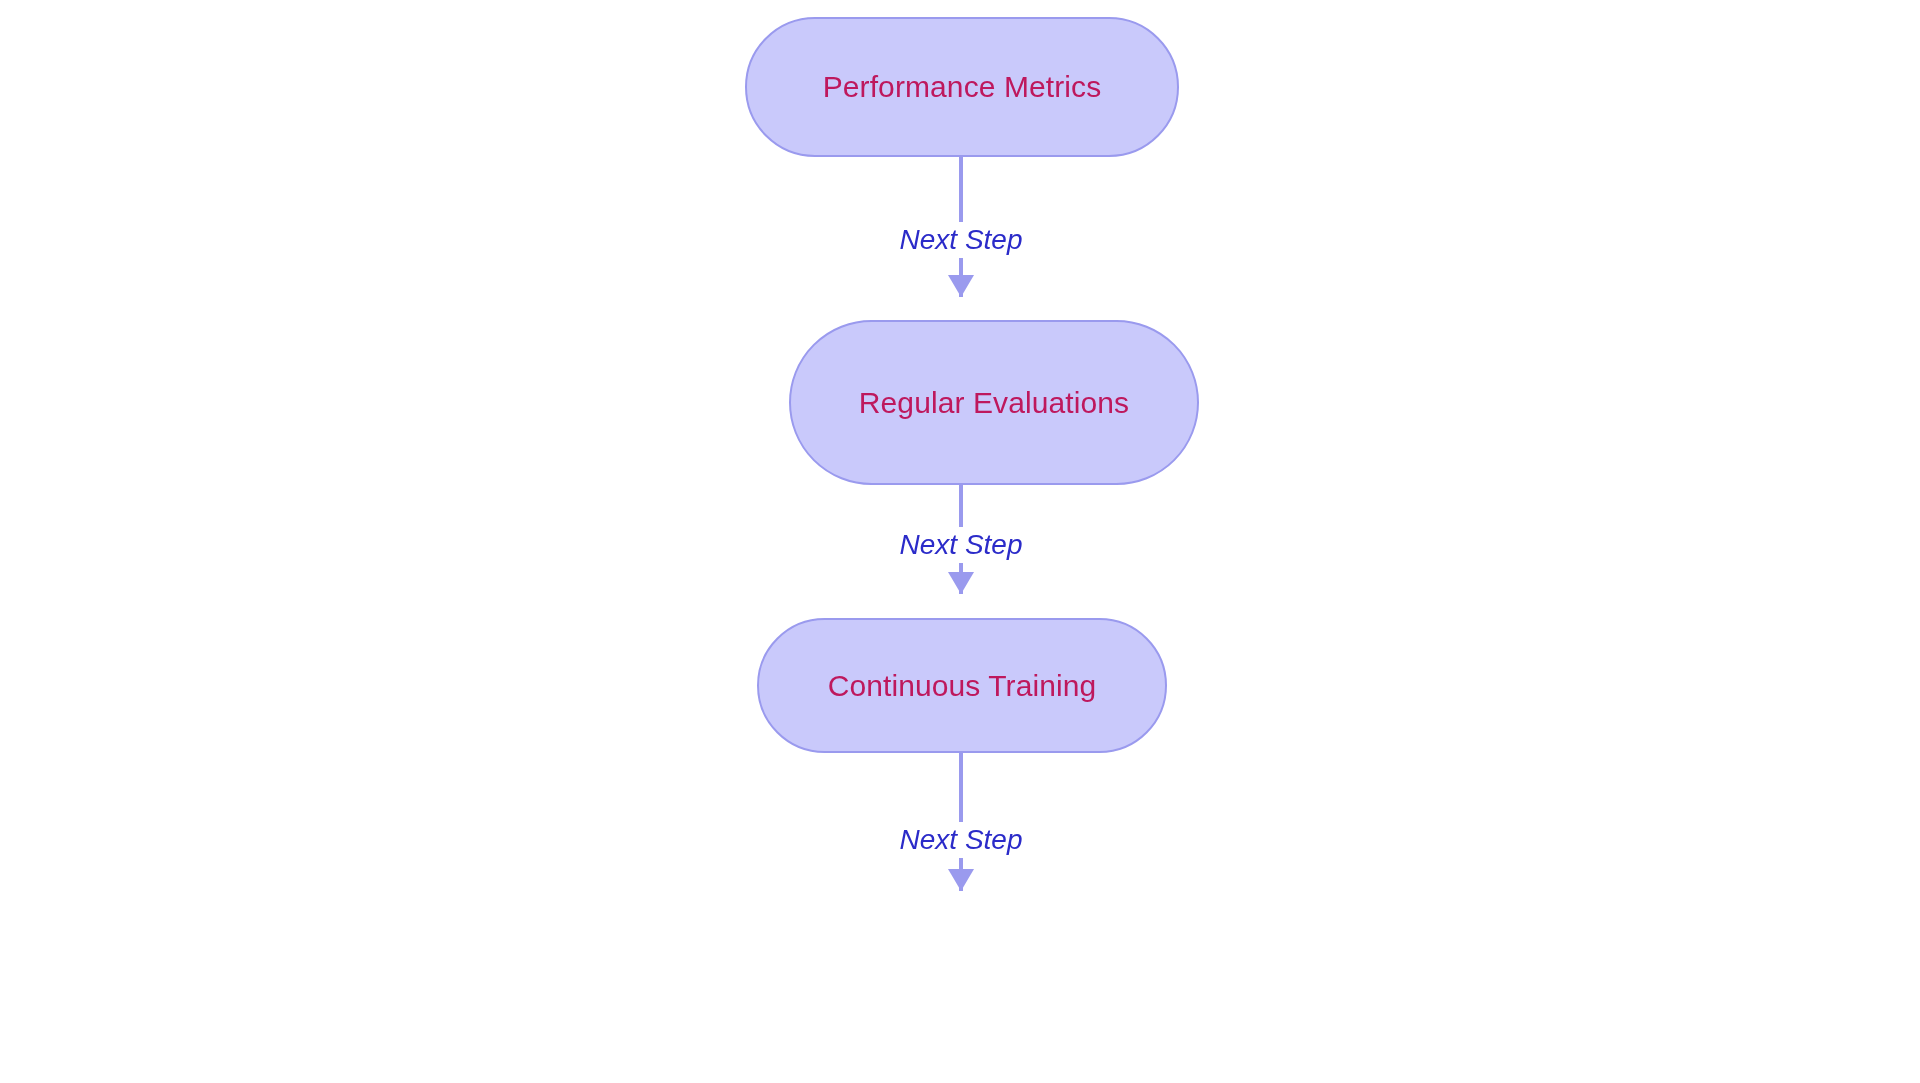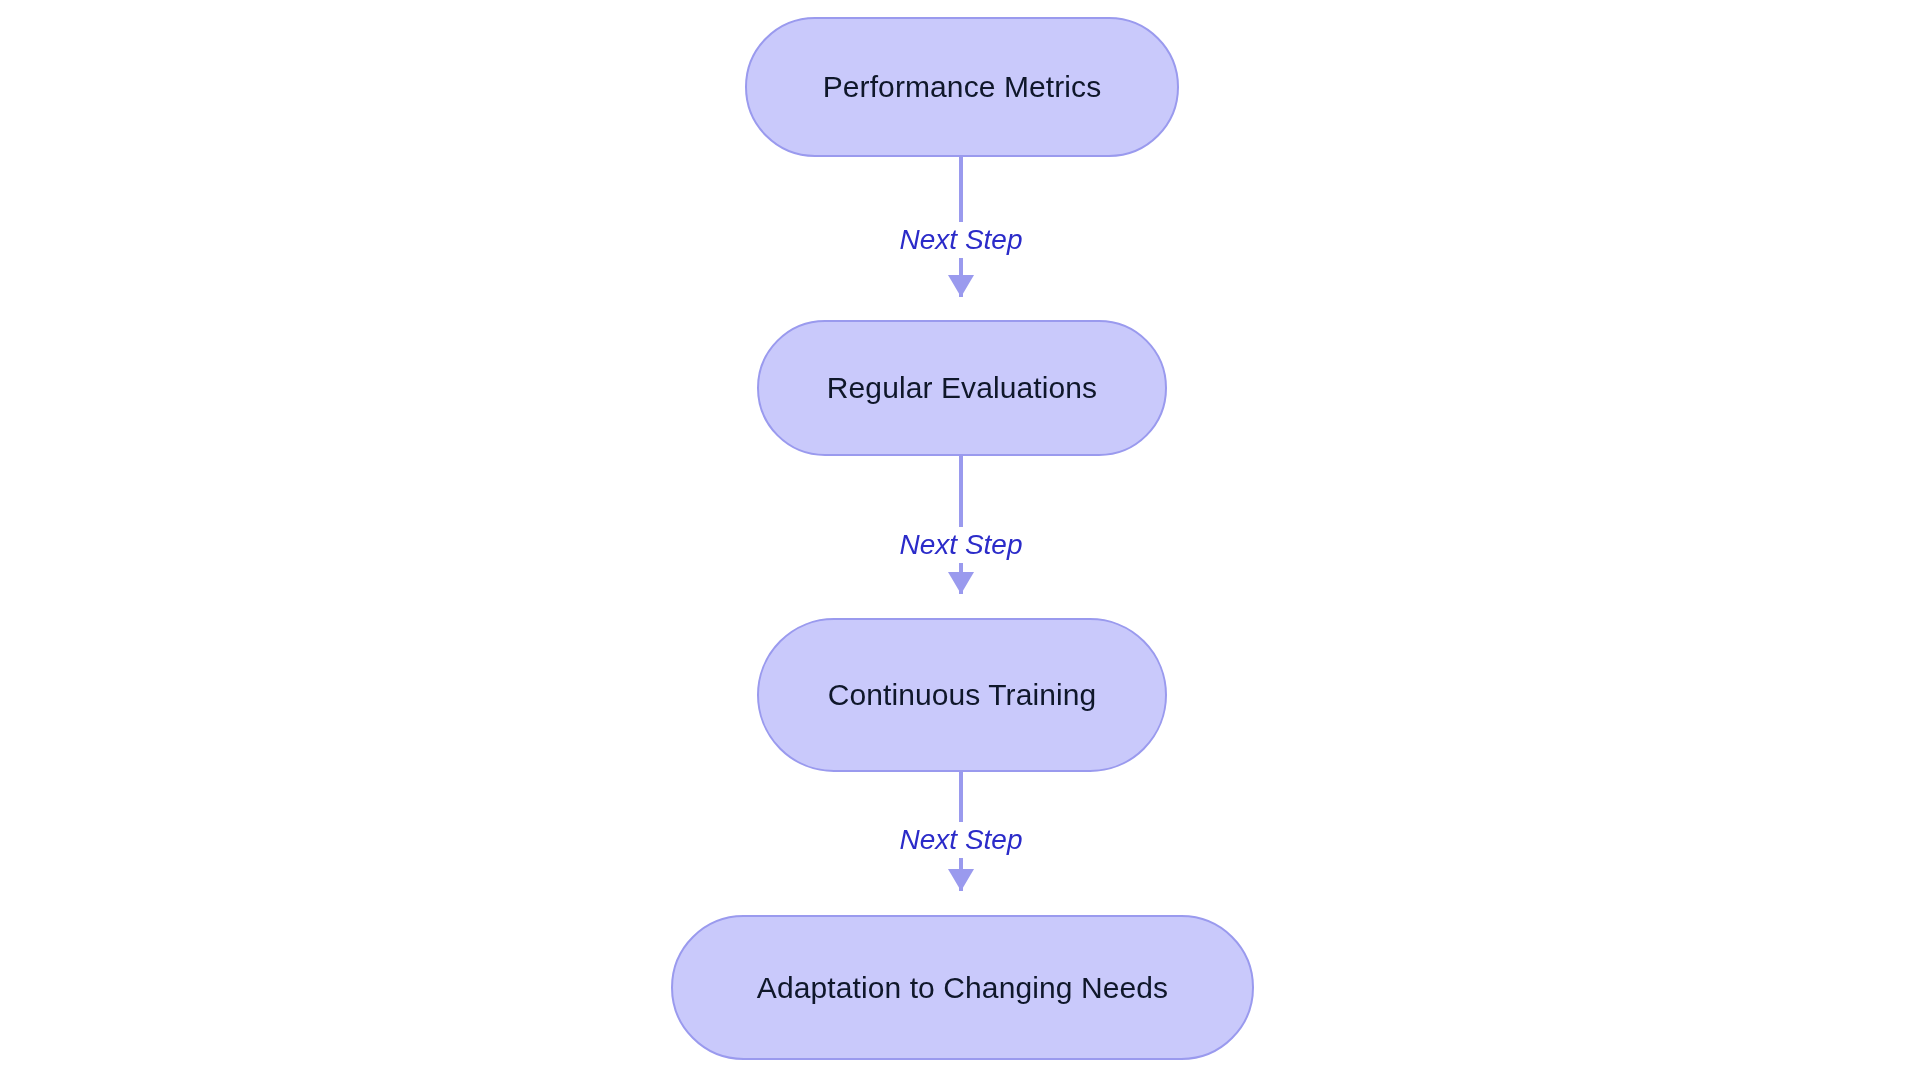--- a/index.html
+++ b/index.html
@@ -28,32 +28,32 @@
     box-sizing: border-box;
     display: flex;
     align-items: center;
     justify-content: center;
     background: #c9c9fb;
     border: 2px solid #9a9aee;
     border-radius: 9999px;
     z-index: 3;
   }
   .node-label {
-    color: #0f172a;
+    color: #be185d;
     font-size: 30px;
     font-weight: 400;
     line-height: 1;
     letter-spacing: 0.1px;
     white-space: nowrap;
     text-align: center;
   }
 
   #node-1 { left: 745px;  top: 17px;   width: 434px; height: 140px; }
-  #node-2 { left: 757px;  top: 320px;  width: 410px; height: 136px; }
-  #node-3 { left: 757px;  top: 618px;  width: 410px; height: 154px; }
+  #node-2 { left: 789px;  top: 320px;  width: 410px; height: 165px; }
+  #node-3 { left: 757px;  top: 618px;  width: 410px; height: 135px; }
   #node-4 { left: 671px;  top: 915px;  width: 583px; height: 145px; }
   .edge-line {
     position: absolute;
     width: 4px;
     background: #9a9aee;
     left: 959px;
     z-index: 1;
   }
   .edge-arrow {
     position: absolute;
@@ -114,17 +114,14 @@
   </div>
 
   <div class="node" id="node-2">
     <span class="node-label">Regular Evaluations</span>
   </div>
 
   <div class="node" id="node-3">
     <span class="node-label">Continuous Training</span>
   </div>
 
-  <div class="node" id="node-4">
-    <span class="node-label">Adaptation to Changing Needs</span>
-  </div>
 
 </div>
 
 </body></html>

